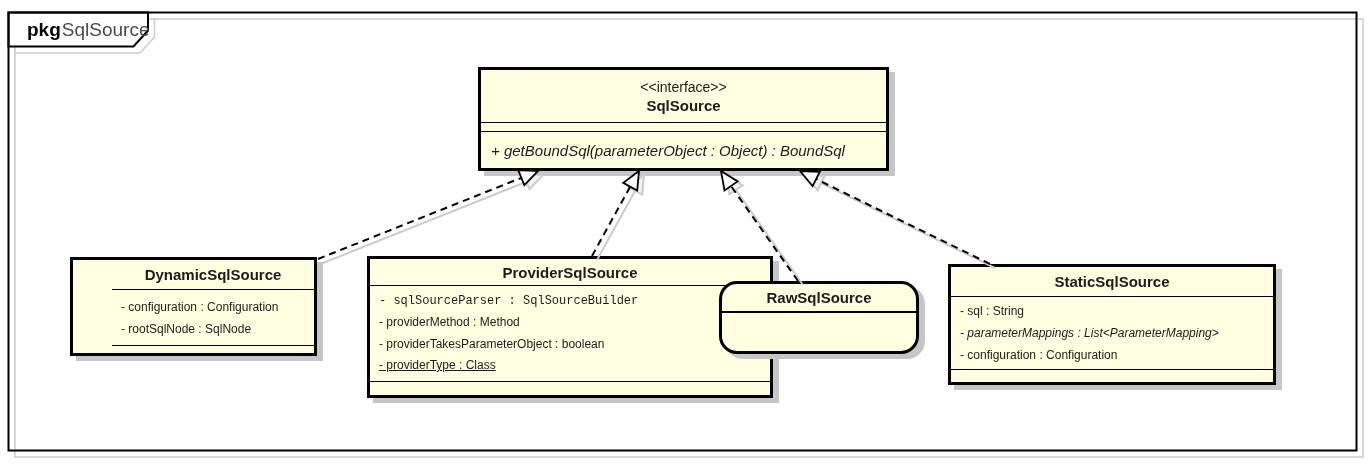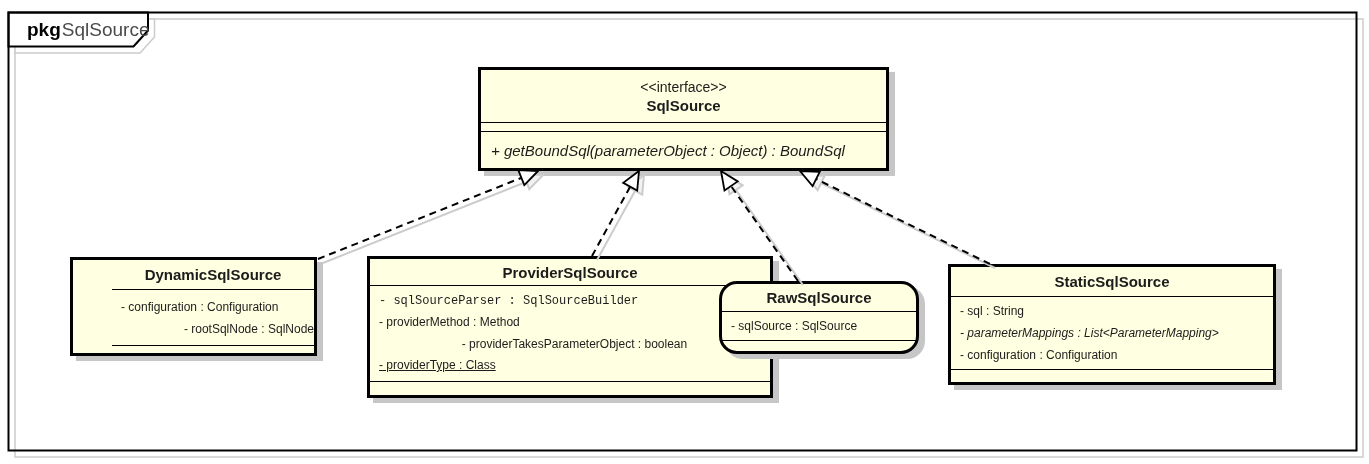--- a/index.html
+++ b/index.html
@@ -109,41 +109,38 @@
       <div class="iname">SqlSource</div>
     </div>
     <div class="iface-empty" style="height:8px;"></div>
     <div class="iface-ops">+ getBoundSql(parameterObject : Object) : BoundSql</div>
   </div>
 
   <div class="cls" style="left:70px;top:257px;width:247px;height:99px;padding-left:39px;">
     <div class="title" style="height:29px;">DynamicSqlSource</div>
     <div class="attrs" style="height:55px;">
       <div class="attr" style="height:22px;line-height:22px;">- configuration : Configuration</div>
-      <div class="attr" style="height:22px;line-height:22px;text-align:right;">- rootSqlNode : SqlNode</div>
+      <div class="attr" style="height:22px;line-height:22px;">- rootSqlNode : SqlNode</div>
     </div>
     <div class="ops"></div>
   </div>
 
   <div class="cls" style="left:367px;top:256px;width:406px;height:142px;">
     <div class="title" style="height:26px;">ProviderSqlSource</div>
     <div class="attrs" style="height:95px;">
       <div class="attr" style="height:21.5px;line-height:21.5px;font-family:Liberation Mono, monospace;">- sqlSourceParser : SqlSourceBuilder</div>
       <div class="attr" style="height:21.5px;line-height:21.5px;">- providerMethod : Method</div>
-      <div class="attr" style="height:21.5px;line-height:21.5px;text-align:center;">- providerTakesParameterObject : boolean</div>
+      <div class="attr" style="height:21.5px;line-height:21.5px;">- providerTakesParameterObject : boolean</div>
       <div class="attr" style="height:21.5px;line-height:21.5px;text-decoration:underline;">- providerType : Class</div>
     </div>
     <div class="ops"></div>
   </div>
 
   <div class="cls" style="left:719px;top:281px;width:200px;height:73px;border-radius:18px;">
     <div class="title" style="height:27px;">RawSqlSource</div>
-    <div class="attrs" style="height:28px;">
-      <div class="attr" style="height:22px;line-height:22px;">- sqlSource : SqlSource</div>
-    </div>
     <div class="ops"></div>
   </div>
 
   <div class="cls" style="left:948px;top:264px;width:328px;height:121px;">
     <div class="title" style="height:29px;">StaticSqlSource</div>
     <div class="attrs" style="height:72px;">
       <div class="attr" style="height:22px;line-height:22px;">- sql : String</div>
       <div class="attr" style="height:22px;line-height:22px;font-style:italic;">- parameterMappings : List&lt;ParameterMapping&gt;</div>
       <div class="attr" style="height:22px;line-height:22px;">- configuration : Configuration</div>
     </div>

